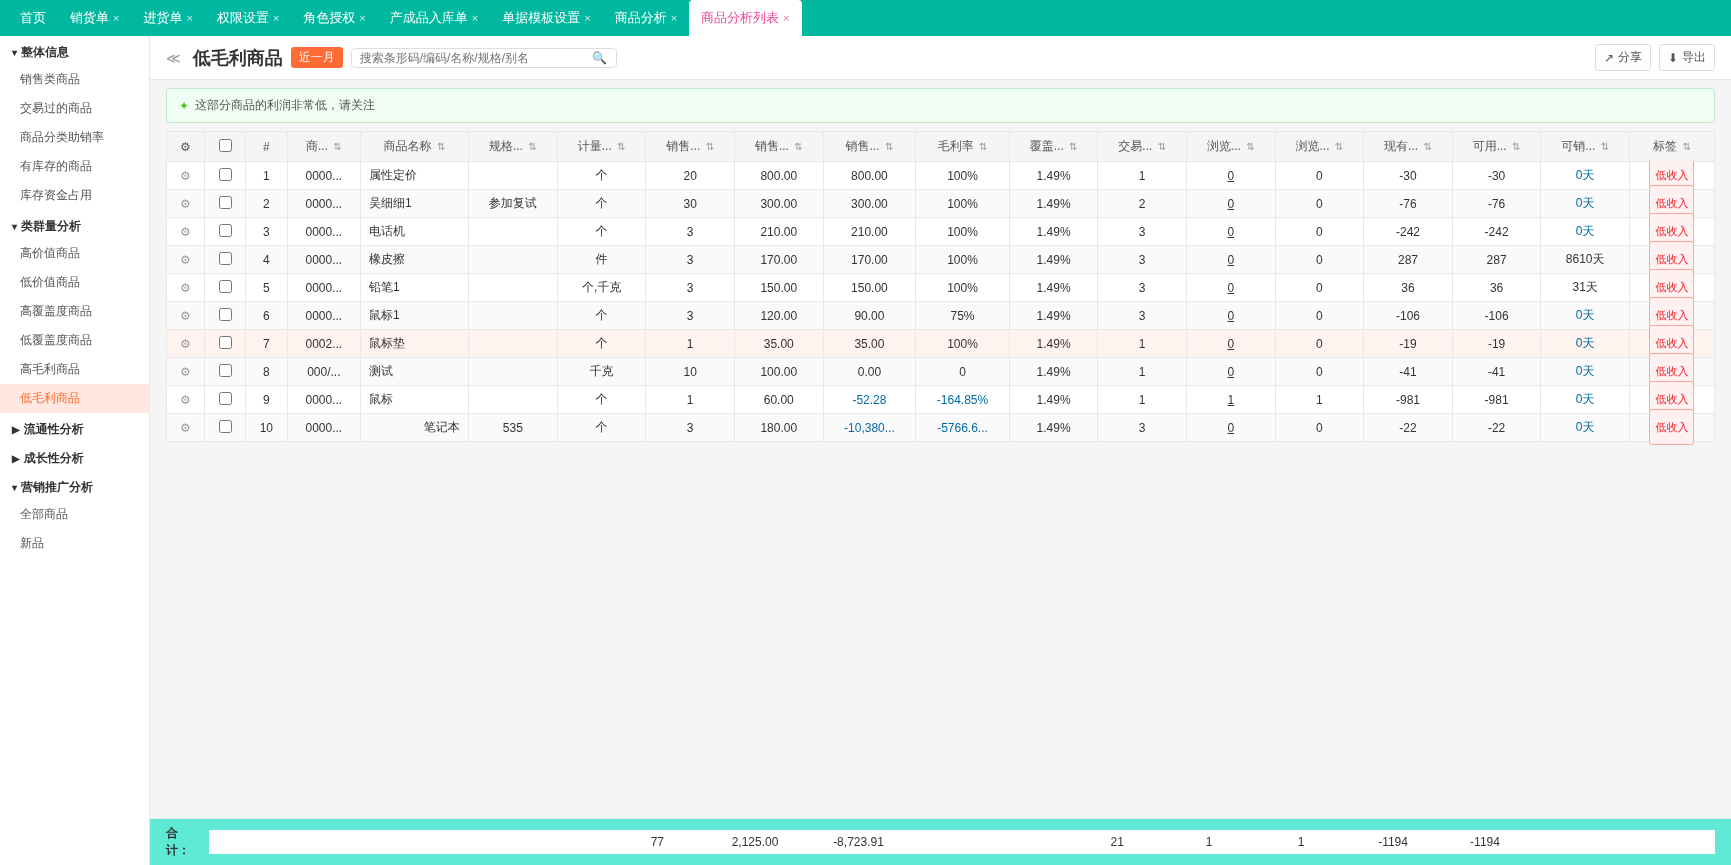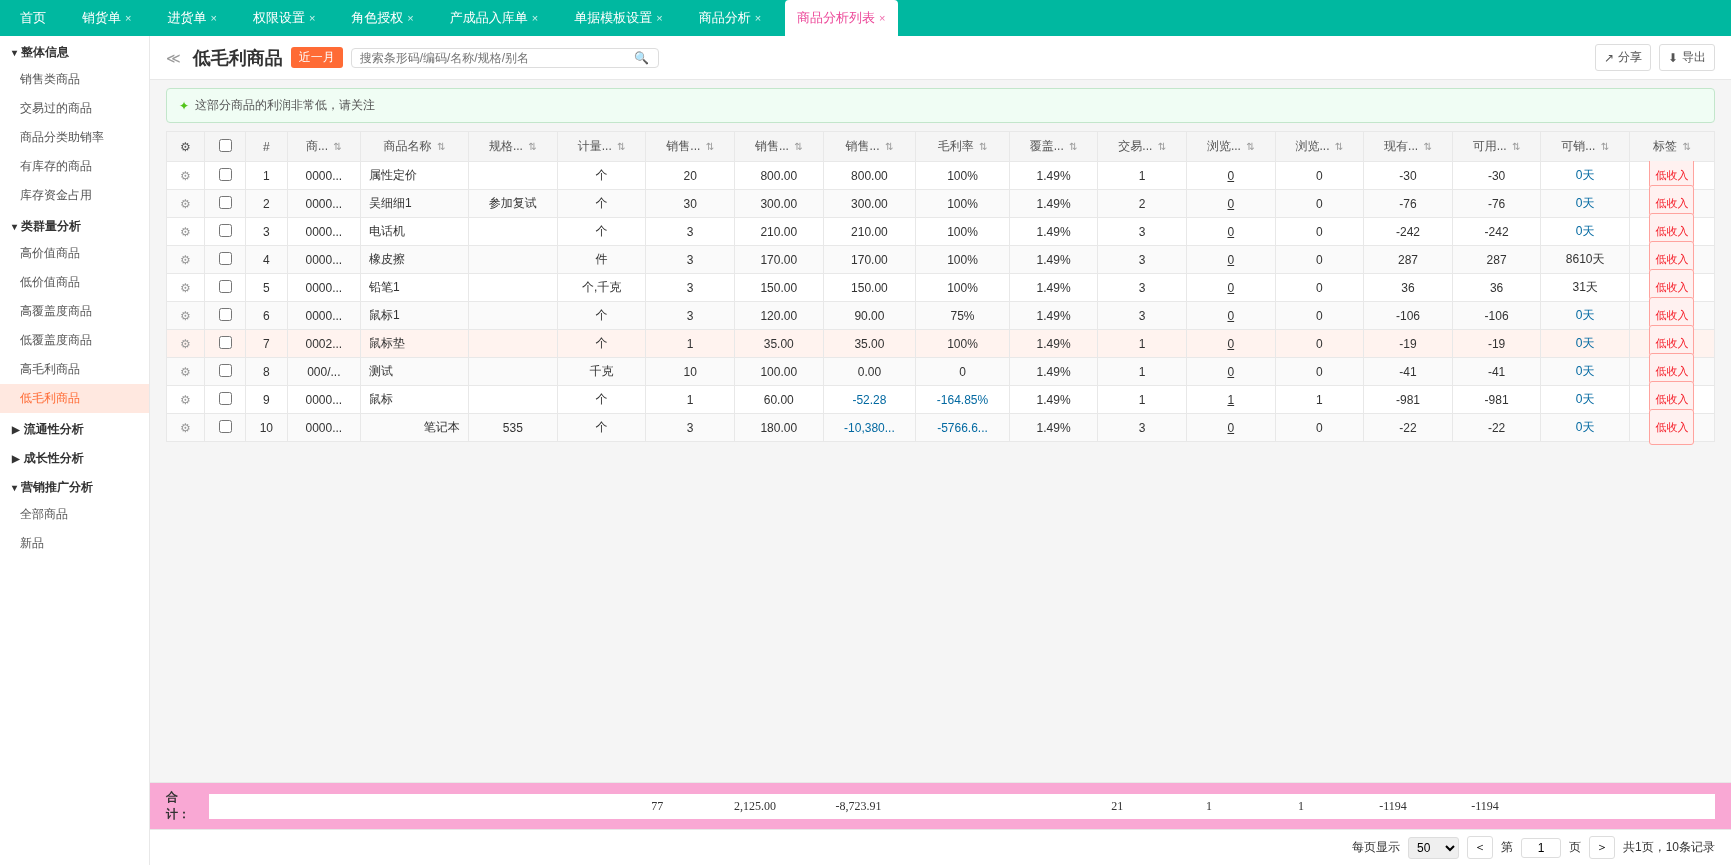--- a/index.html
+++ b/index.html
@@ -1,19 +1,19 @@
 <!DOCTYPE html>
 <html><head>
   <meta charset="utf-8">
   <style>
     * { margin: 0; padding: 0; box-sizing: border-box; }
     body { font-family: 'Microsoft YaHei', Arial, sans-serif; font-size: 12px; background: #f5f5f5; color: #333; width: 1731px; min-height: 865px; overflow-x: hidden; }
 
     
-    .top-nav { background: #00b8a0; display: flex; align-items: center; height: 36px; padding: 0 8px; gap: 12px; }
+    .top-nav { background: #00b8a0; display: flex; align-items: center; height: 36px; padding: 0 8px; }
     .top-nav .nav-item { color: #fff; padding: 0 12px; height: 36px; display: flex; align-items: center; cursor: pointer; font-size: 13px; white-space: nowrap; }
     .top-nav .nav-item.active { background: #fff; color: #ec4899; border-radius: 4px 4px 0 0; }
     .top-nav .nav-item .close { margin-left: 4px; font-size: 11px; opacity: 0.8; }
 
     
     .layout { display: flex; height: calc(865px - 36px); }
 
     
     .sidebar { width: 150px; background: #fff; border-right: 1px solid #e8e8e8; overflow-y: auto; flex-shrink: 0; }
     .sidebar-group-title { font-size: 12px; color: #333; padding: 8px 12px 4px 12px; font-weight: bold; display: flex; align-items: center; cursor: pointer; }
@@ -21,21 +21,21 @@
     .sidebar-item { padding: 6px 12px 6px 20px; cursor: pointer; color: #555; font-size: 12px; }
     .sidebar-item.active { background: #ffe8e0; color: #ff6b35; }
 
     
     .main { flex: 1; display: flex; flex-direction: column; overflow: hidden; }
 
     
     .content-header { padding: 8px 16px; display: flex; align-items: center; background: #fff; border-bottom: 1px solid #e8e8e8; gap: 8px; }
     .page-title { font-size: 18px; font-weight: bold; color: #333; }
     .tag-btn { background: #ff6b35; color: #fff; border-radius: 3px; padding: 2px 8px; font-size: 12px; cursor: pointer; border: none; }
-    .search-box { display: flex; align-items: center; border: 1px solid #ddd; border-radius: 4px; padding: 2px 8px; width: 308px; }
+    .search-box { display: flex; align-items: center; border: 1px solid #ddd; border-radius: 4px; padding: 2px 8px; width: 266px; }
     .search-box input { border: none; outline: none; font-size: 12px; width: 100%; }
     .search-icon { color: #999; cursor: pointer; }
     .header-actions { margin-left: auto; display: flex; gap: 8px; }
     .action-btn { display: flex; align-items: center; gap: 4px; color: #555; cursor: pointer; padding: 4px 8px; border: 1px solid #ddd; border-radius: 3px; background: #fff; font-size: 12px; }
 
     
     .warning-bar { background: #f0fdf4; border: 1px solid #c3e6cb; margin: 8px 16px; padding: 8px 12px; border-radius: 4px; color: #555; font-size: 12px; display: flex; align-items: center; gap: 6px; }
 
     
     .table-container { flex: 1; overflow: auto; padding: 0 16px; }
@@ -43,21 +43,21 @@
     th { background: #f5f5f5; border: 1px solid #e8e8e8; padding: 6px 8px; text-align: center; white-space: nowrap; color: #555; font-weight: normal; position: sticky; top: 0; z-index: 10; }
     th .sort-icon { font-size: 10px; color: #999; margin-left: 2px; }
     td { border: 1px solid #e8e8e8; padding: 5px 8px; text-align: center; white-space: nowrap; }
     tr:nth-child(even) td { background: #fafafa; }
     tr.highlighted td { background: #fff3ef; }
     .red-text { color: #0369a1; }
     .tag-low-income { background: #fff1f0; color: #f5222d; border: 1px solid #ffa39e; border-radius: 3px; padding: 11px 5px; font-size: 11px; }
     .underline { text-decoration: underline; cursor: pointer; }
 
     
-    .table-footer { background: #f9a8d4; border-top: 1px solid #e8e8e8; padding: 6px 16px; display: flex; align-items: center; font-size: 12px; font-family: Liberation Serif, serif; }
+    .table-footer { background: #5eead4; border-top: 1px solid #e8e8e8; padding: 6px 16px; display: flex; align-items: center; font-size: 12px; }
     .footer-total-label { color: #333; font-weight: bold; margin-right: 8px; }
 
     
     .pagination-bar { background: #fff; border-top: 1px solid #e8e8e8; padding: 6px 16px; display: flex; align-items: center; justify-content: flex-end; gap: 8px; font-size: 12px; }
     .pagination-bar select { border: 1px solid #ddd; border-radius: 3px; padding: 2px 4px; font-size: 12px; }
     .page-btn { border: 1px solid #ddd; background: #fff; border-radius: 3px; padding: 2px 6px; cursor: pointer; font-size: 12px; }
     .page-input { border: 1px solid #ddd; border-radius: 3px; padding: 2px 4px; width: 40px; text-align: center; font-size: 12px; }
   </style>
 </head>
 <body>
@@ -429,29 +429,15 @@
           <td style="width:80px;border:none;text-align:center;">1</td>
           <td style="width:80px;border:none;text-align:center;">-1194</td>
           <td style="width:80px;border:none;text-align:center;">-1194</td>
           <td style="width:80px;border:none;"></td>
           <td style="width:80px;border:none;"></td>
         </tr>
       </tbody>
         </table>
     </div>
 
-    <div class="pagination-bar">
-      <span>每页显示</span>
-      <select>
-        <option>50</option>
-        <option>100</option>
-        <option>200</option>
-      </select>
-      <button class="page-btn">＜</button>
-      <span>第</span>
-      <input class="page-input" type="text" value="1" style="">
-      <span>页</span>
-      <button class="page-btn">＞</button>
-      <span>共1页，10条记录</span>
-    </div>
 
   </div>
 </div>
 
 </body></html>

